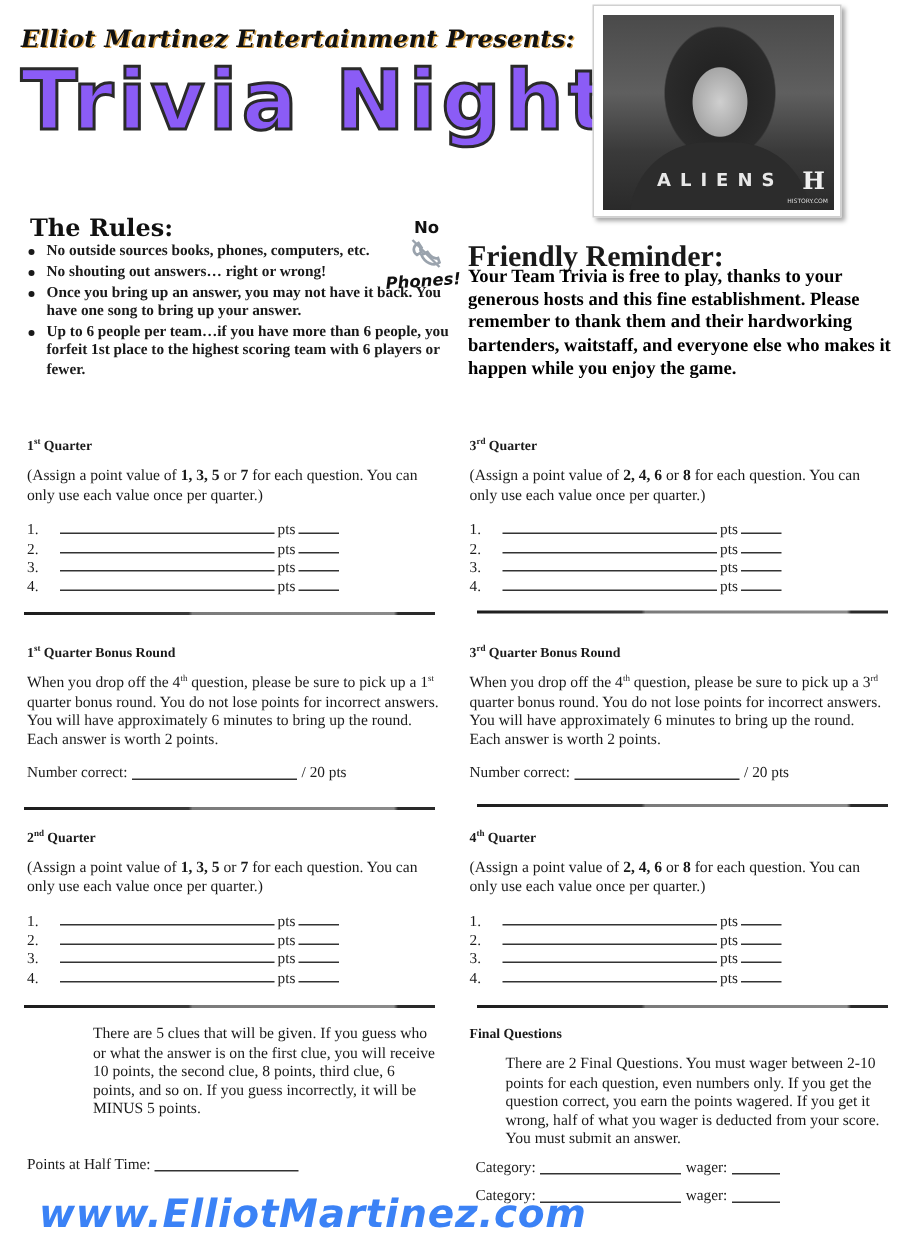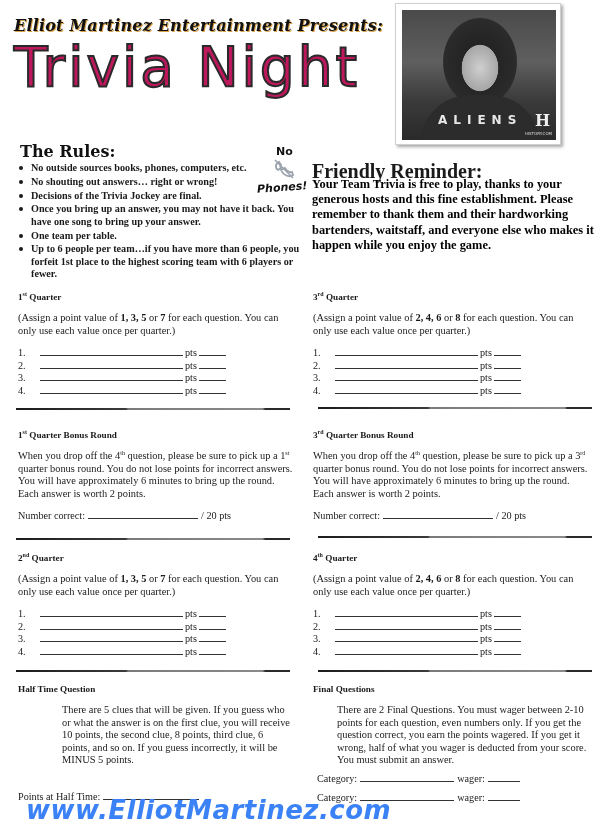--- a/index.html
+++ b/index.html
@@ -14,24 +14,24 @@
       font-family: "DejaVu Serif", serif;
       font-style: italic; font-weight: bold;
       font-size: 16px; letter-spacing: 0.2px;
       color: #111;
       text-shadow: 1px 1px 0 #d9a34a;
       white-space: nowrap;
     }
     .title {
       left: 14px; top: 37px;
       font-family: "DejaVu Sans", sans-serif;
-      font-weight: normal;
+      font-weight: bold;
       font-size: 55px; line-height: 60px;
       letter-spacing: 3px;
-      color: #be185d;
+      color: #8b5cf6;
       -webkit-text-stroke: 2px #2a2a2a;
       white-space: nowrap;
     }
 
     
     .photo-frame {
       left: 395px; top: 3px; width: 166px; height: 142px;
       background: #fff;
       border: 1px solid #d0d0d0;
       box-shadow: 2px 2px 3px rgba(0,0,0,0.35);
@@ -106,21 +106,21 @@
 
     
     .section { position: absolute; width: 275px; font-family: "Liberation Serif", serif; color: #1a1a1a; }
     .sec-title { font-weight: bold; font-size: 9.2px; margin-bottom: 10px; }
     .sec-desc { font-size: 10.4px; line-height: 12.6px; margin-bottom: 10px; }
     .q-row { display: flex; align-items: baseline; font-size: 10.2px; line-height: 12.5px; height: 12.5px; }
     .q-num { width: 22px; }
     .q-line { display: inline-block; width: 143px; border-bottom: 1px solid #333; height: 9px; margin-right: 2px; }
     .q-pts { margin-right: 2px; }
     .q-val { display: inline-block; width: 27px; border-bottom: 1px solid #333; height: 9px; }
-    .fill-row { font-size: 10.2px; display: flex; align-items: flex-start; }
+    .fill-row { font-size: 10.2px; display: flex; align-items: center; }
     .fill-line { display: inline-block; border-bottom: 1px solid #333; height: 9px; margin: 0 3px; }
 
     .divider {
       position: absolute; height: 2px;
       background: linear-gradient(90deg, #1c1c1c 0%, #3a3a3a 40%, #7a7a7a 41%, #8a8a8a 90%, #2a2a2a 91%, #2a2a2a 100%);
     }
 
     .website {
       left: 26px; top: 795px;
       font-family: "DejaVu Sans", sans-serif; font-style: italic; font-weight: bold;
@@ -140,23 +140,21 @@
   <div class="body-shape"></div>
   <div class="aliens">ALIENS</div>
   <div class="h-logo">H</div>
   <div class="h-sub">HISTORY.COM</div>
 </div>
 
 <div class="abs rules-title">The Rules:</div>
 <ul class="abs rules-list">
   <li>No outside sources books, phones, computers, etc.</li>
   <li>No shouting out answers… right or wrong!</li>
-  <li>Decisions of the Trivia Jockey are final.</li>
   <li>Once you bring up an answer, you may not have it back. You have one song to bring up your answer.</li>
-  <li>One team per table.</li>
   <li>Up to 6 people per team…if you have more than 6 people, you forfeit 1st place to the highest scoring team with 6 players or fewer.</li>
 </ul>
 
 <div class="abs no-phones-top">No</div>
 <svg class="abs no-phones-icon" viewBox="0 0 26 22">
   <path d="M8 4 C4 6 4 10 7 12 L10 10 C9 9 9 8 10 7 Z" fill="none" stroke="#9aa3ad" stroke-width="1.8"></path>
   <path d="M14 10 C16 13 18 15 21 14 L22 17 C18 20 12 17 10 12 Z" fill="none" stroke="#9aa3ad" stroke-width="1.8"></path>
   <line x1="4" y1="2" x2="22" y2="20" stroke="#9aa3ad" stroke-width="1.6"></line>
 </svg>
 <div class="abs no-phones-bottom">Phones!</div>
@@ -301,21 +299,20 @@
   <div class="q-row">
       <span class="q-num">4.</span>
       <span class="q-line"></span>
       <span class="q-pts">pts</span>
       <span class="q-val"></span>
     </div>
 </div>
 <div class="divider" style="left:318px; top:670px; width:274px;"></div>
 
 <div class="section" style="left:18px; top:684px;">
-  <div class="sec-title">Half Time Question</div>
   <div class="sec-desc" style="margin-bottom:24px;margin-left:44px;">There are 5 clues that will be given. If you guess who or what the answer is on the first clue, you will receive 10 points, the second clue, 8 points, third clue, 6 points, and so on. If you guess incorrectly, it will be MINUS 5 points.</div>
   <div class="fill-row">
       <span>Points at Half Time:</span>
       <span class="fill-line" style="width:96px;"></span>
     </div>
 </div>
 
 <div class="section" style="left:313px; top:684px;">
   <div class="sec-title">Final Questions</div>
   <div class="sec-desc" style="margin-bottom:6px;margin-left:24px;">There are 2 Final Questions. You must wager between 2-10 points for each question, even numbers only. If you get the question correct, you earn the points wagered. If you get it wrong, half of what you wager is deducted from your score. You must submit an answer.</div>

